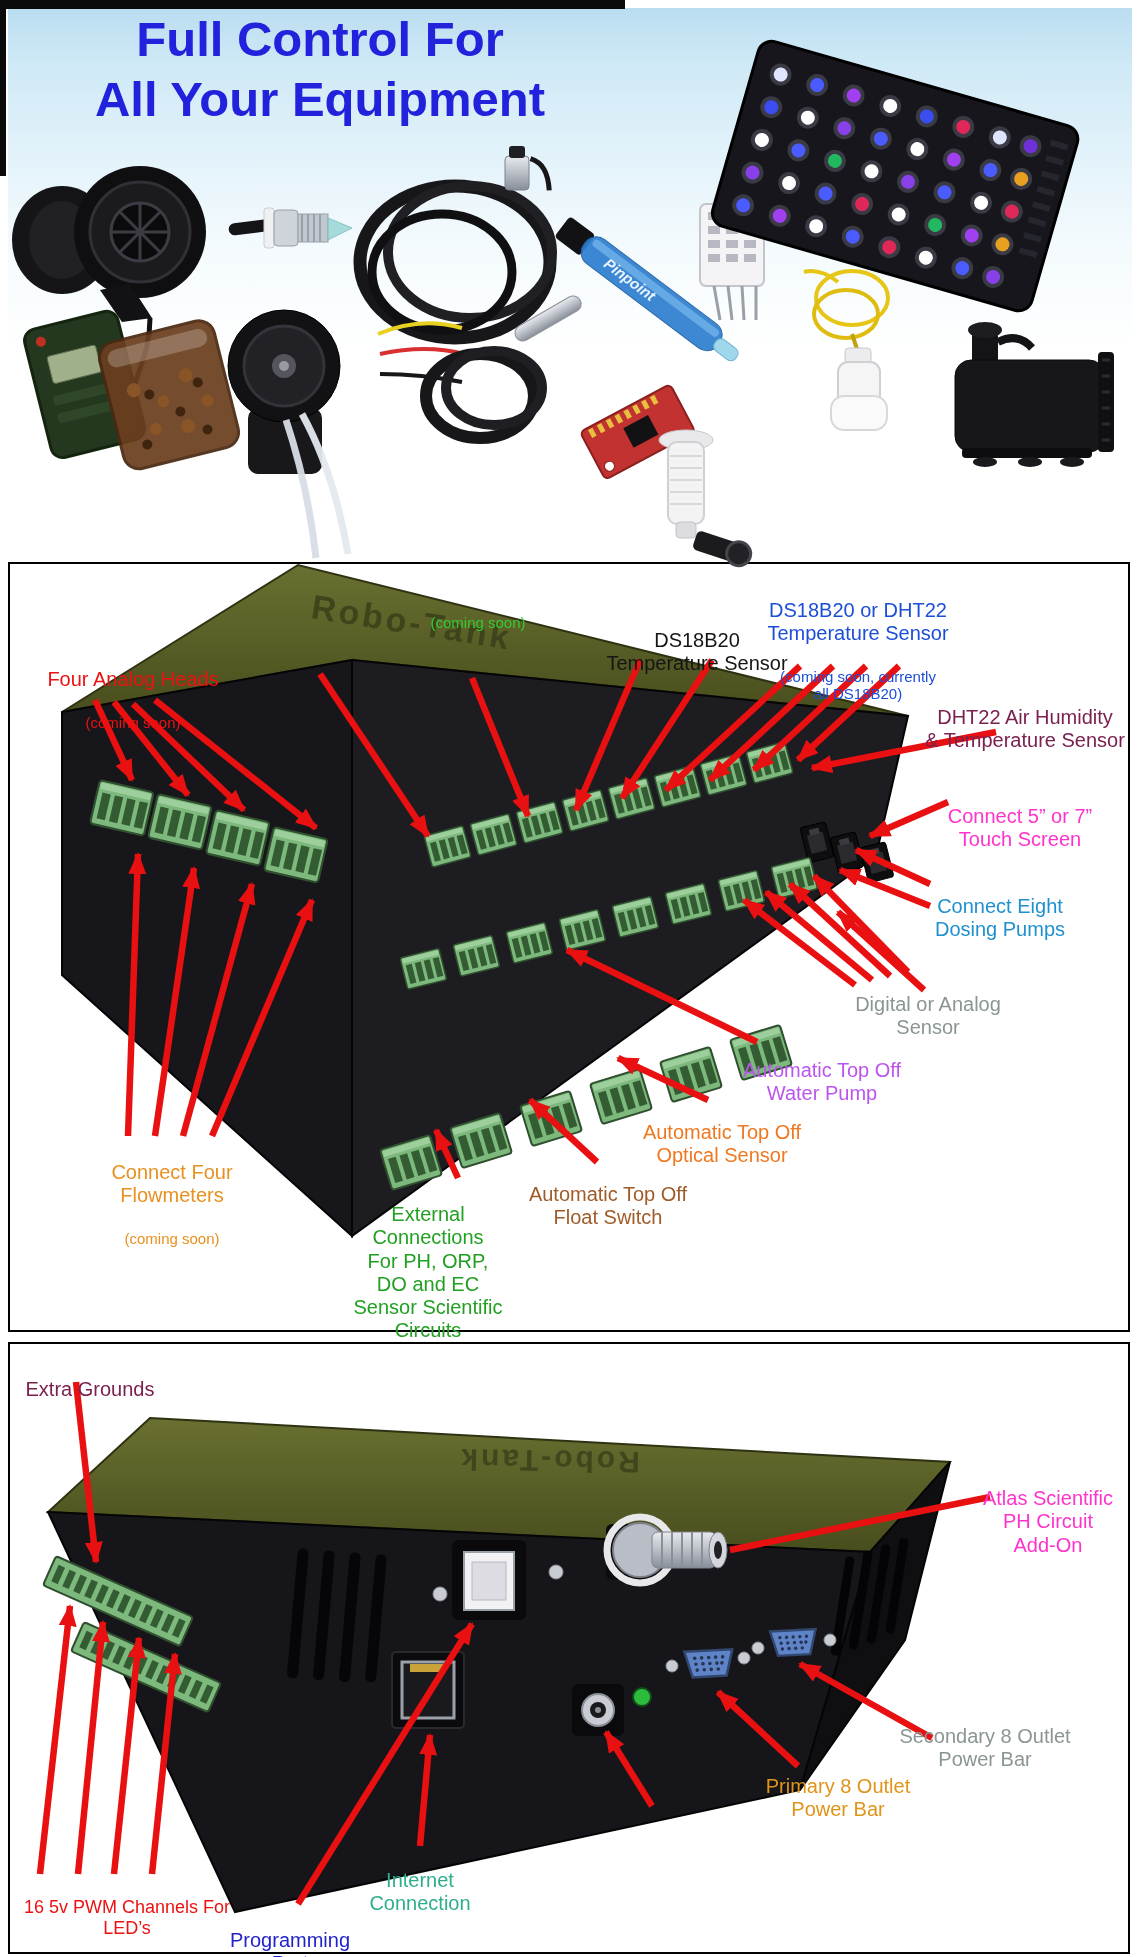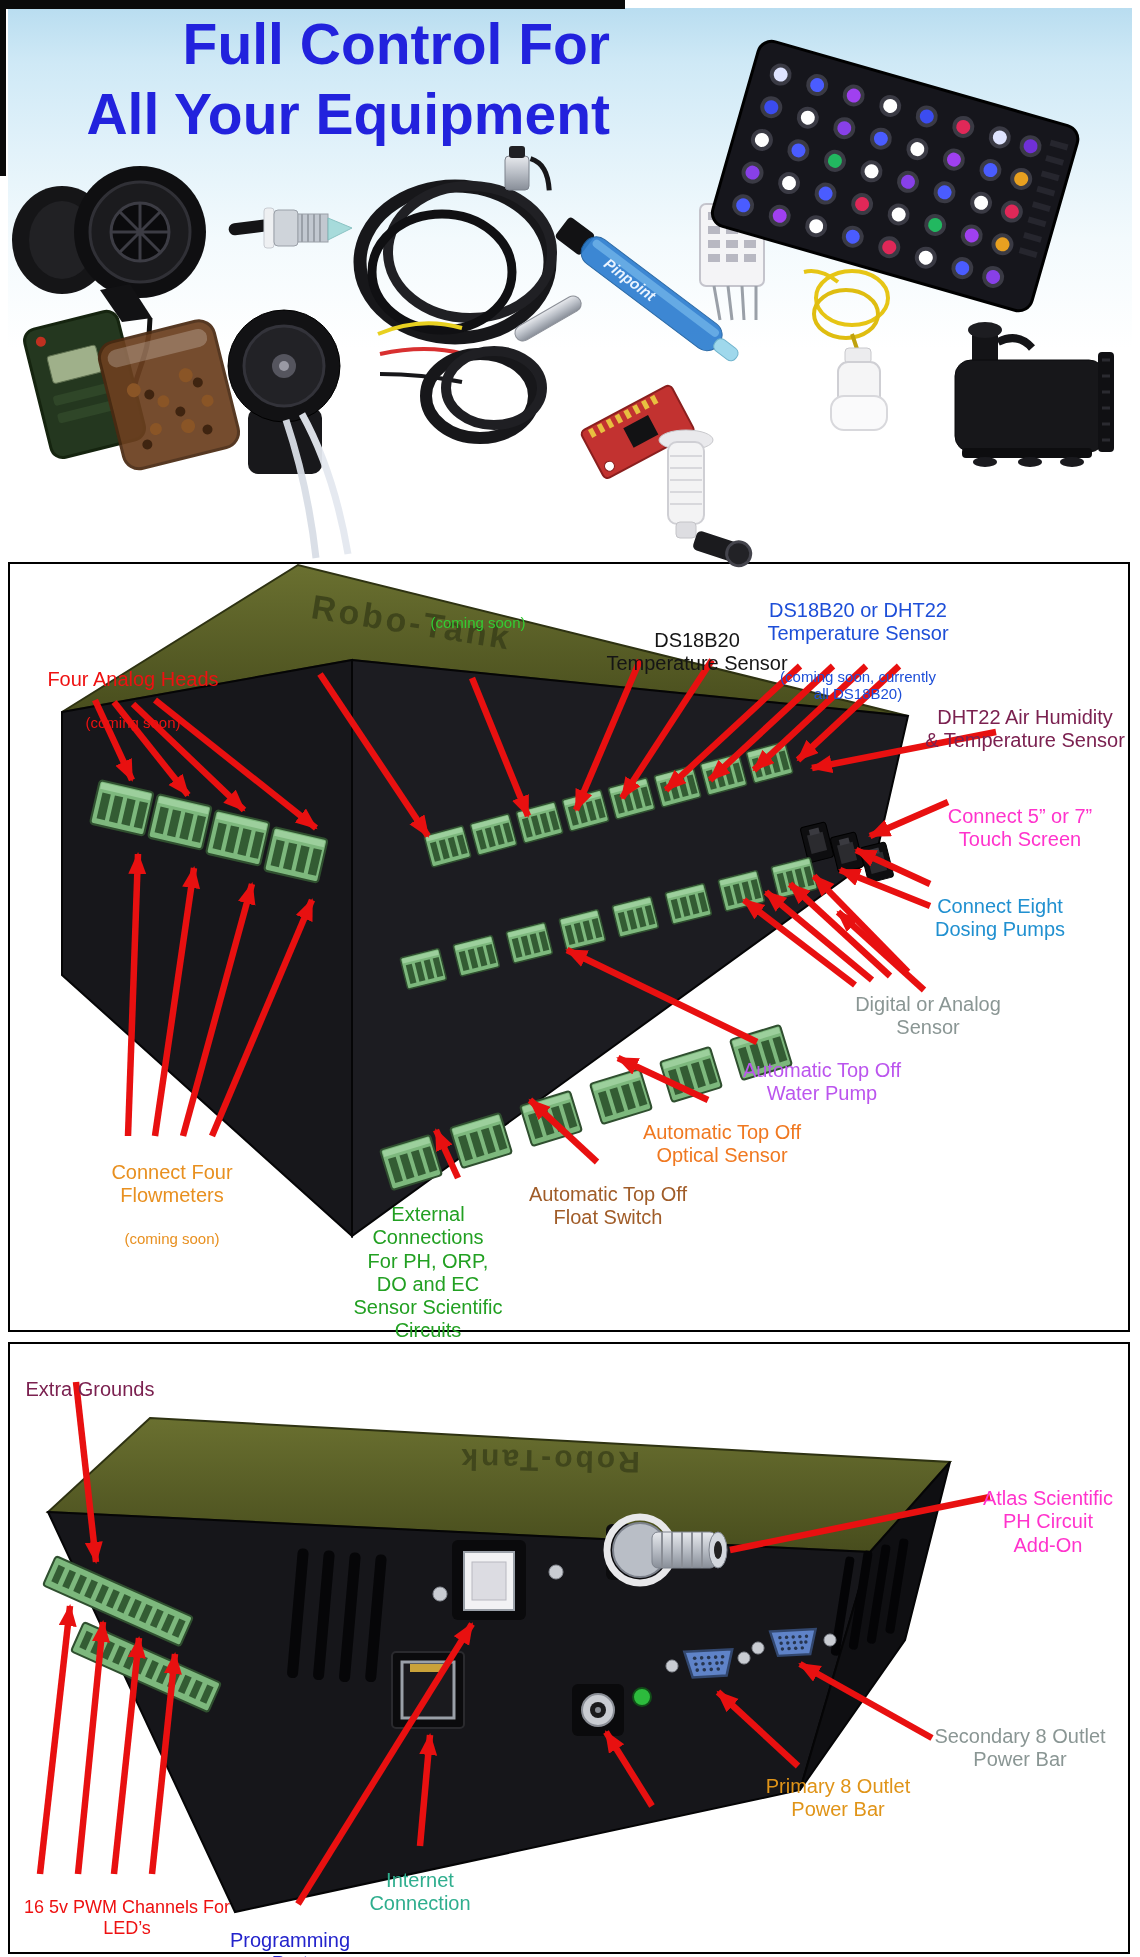--- a/index.html
+++ b/index.html
@@ -10,22 +10,22 @@
         background:linear-gradient(180deg,#b9ddf0 0%,#cfe9f6 10%,#e2f2fa 26%,#f3fafd 42%,#ffffff 62%);}
   #topbar{left:0;top:0;width:625px;height:9px;background:#0a0a0a;}
   #leftbar{left:0;top:0;width:6px;height:176px;background:#0a0a0a;}
   #sec2,#sec3{background:#fff;border:2px solid #000;box-sizing:border-box;}
   #sec2{left:8px;top:562px;width:1122px;height:770px;}
   #sec3{left:8px;top:1342px;width:1122px;height:612px;}
   #gfx{position:absolute;left:0;top:0;z-index:2;pointer-events:none;}
   .lbl{position:absolute;z-index:3;text-align:center;font-size:20px;line-height:1.16;
        white-space:pre-line;}
   .lbl .sub{font-size:15px;line-height:1.12;white-space:pre-line;}
-  #page-title{position:absolute;z-index:3;left:30px;top:10px;width:580px;text-align:right;
-       font-size:57px;font-weight:bold;line-height:1.22;white-space:pre-line;color:#2222dd;}
+  #page-title{position:absolute;z-index:3;left:30px;top:10px;width:580px;text-align:center;
+       font-size:49px;font-weight:bold;line-height:1.22;white-space:pre-line;color:#2222dd;}
   #lbl-pwm{font-size:18px;}
   .c-red{color:#ee1111}.c-blue{color:#2323cc}.c-green{color:#33cc33}.c-black{color:#151515}
   .c-maroon{color:#1d4ed8}.c-plum{color:#7b2150}.c-magenta{color:#ff33cc}.c-skyblue{color:#2090d0}
   .c-gray{color:#8a9694}.c-violet{color:#bb55ee}.c-orange{color:#f07820}.c-brown{color:#a05c28}
   .c-dgreen{color:#22a022}.c-amber{color:#e89020}.c-purple{color:#8833ee}.c-teal{color:#2fae8e}
   .c-dyellow{color:#e09418}
   .ar{stroke:#e81010;stroke-width:6.5px;}
   .ln{stroke:#e81010;stroke-width:6.5px;}
 </style>
 </head>
@@ -534,21 +534,21 @@
   </div>
 
   <div class="lbl c-plum" style="left:10px;top:1355px;width:160px">
     <div>Extra Grounds</div>
   </div>
   <div class="lbl c-magenta" style="left:953px;top:1464px;width:190px">
     <div>Atlas Scientific
 PH Circuit
 Add-On</div>
   </div>
-  <div class="lbl c-gray" style="left:910px;top:1702px;width:220px">
+  <div class="lbl c-gray" style="left:875px;top:1702px;width:220px">
     <div>Secondary 8 Outlet
 Power Bar</div>
   </div>
   <div class="lbl c-dyellow" style="left:738px;top:1752px;width:200px">
     <div>Primary 8 Outlet
 Power Bar</div>
   </div>
   <div class="lbl c-teal" style="left:340px;top:1846px;width:160px">
     <div>Internet
 Connection</div>

